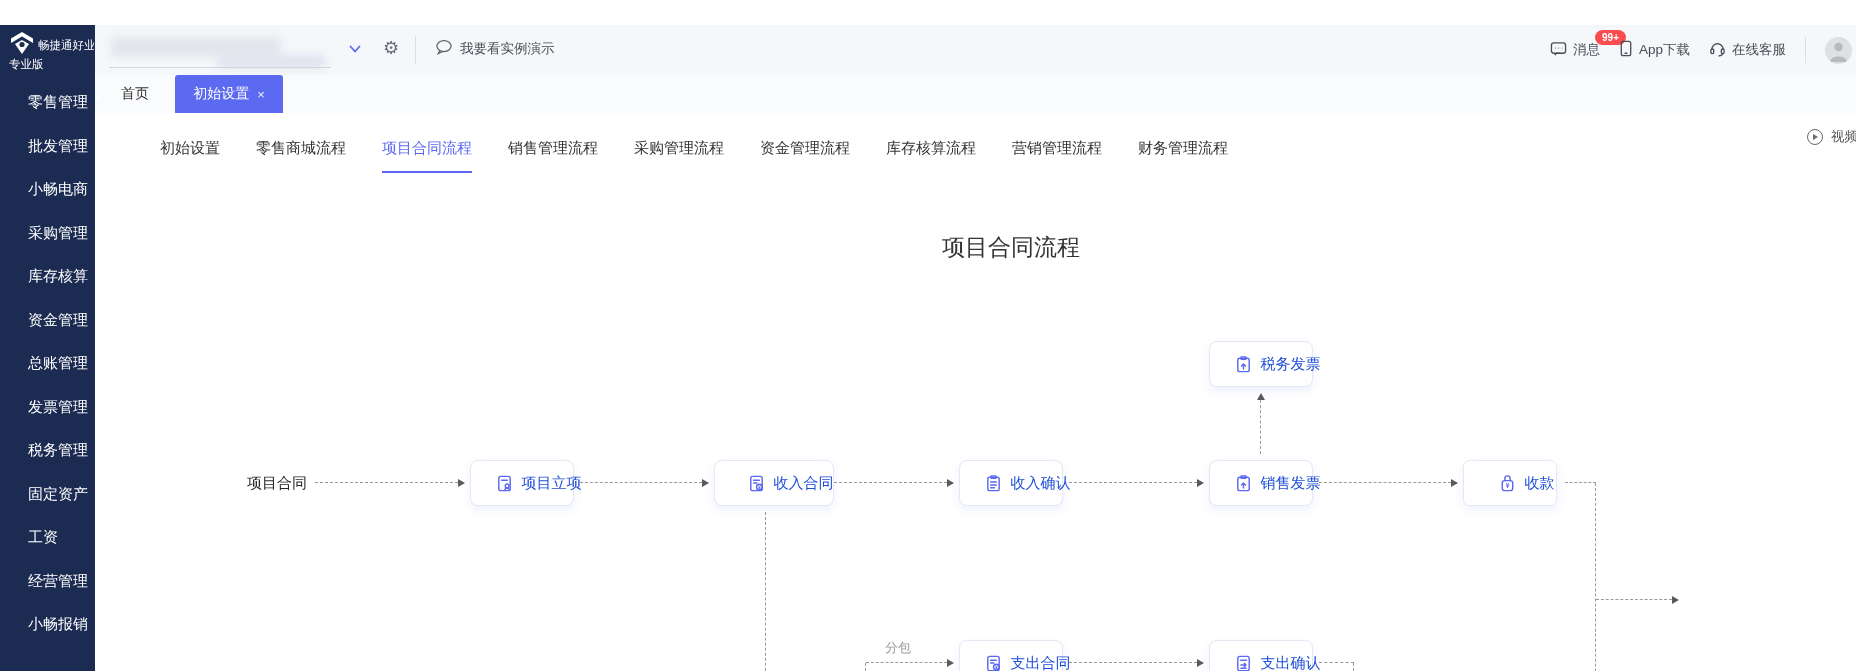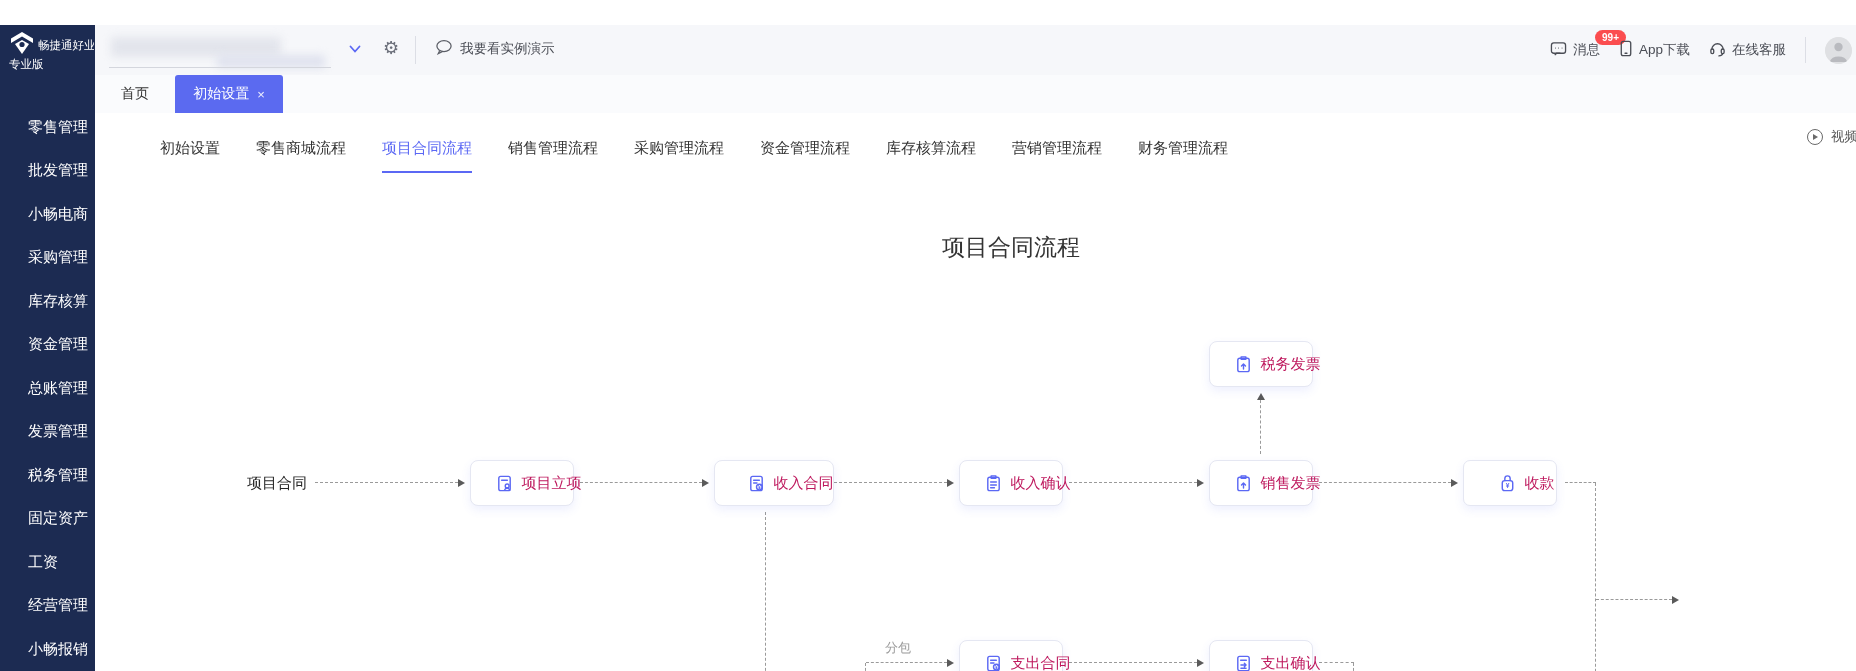--- a/index.html
+++ b/index.html
@@ -27,21 +27,21 @@
   .tb-right { position:absolute; left:1455px; top:0; height:50px; display:flex; align-items:center; gap:19px; color:#4a4d55; font-size:13.5px; }
   .tb-item { display:flex; align-items:center; gap:6px; position:relative; white-space:nowrap; }
   .badge { position:absolute; top:-11px; right:-26px; background:#fb4d4f; color:#fff; font-size:10px;
     border-radius:9px; padding:1px 7px; line-height:13px; font-weight:bold; }
   .tbr-div { width:1px; height:26px; background:#dcdee5; }
   .avatar { width:27px; height:27px; border-radius:50%; background:#e3e4e6; display:flex; align-items:center; justify-content:center; overflow:hidden; }
 
   
   .sidebar { position:absolute; left:0; top:75px; width:95px; height:596px; background:#1c2b52; z-index:4; }
   .menu { margin-top:18px; }
-  .menu-item { height:43.5px; display:flex; align-items:flex-end; padding-left:28px; color:#fff; font-size:15px; cursor:pointer; white-space:nowrap; }
+  .menu-item { height:43.5px; display:flex; align-items:flex-start; padding-left:28px; color:#fff; font-size:15px; cursor:pointer; white-space:nowrap; }
   .menu-item .arr { margin-left:6px; font-size:9px; color:#fff; }
 
   
   .tabstrip { position:absolute; left:95px; top:75px; width:1761px; height:38px; background:#fafbfd; display:flex; align-items:stretch; }
   .tab { display:flex; align-items:center; justify-content:center; font-size:14px; color:#333; cursor:pointer; }
   .tab.home { width:80px; }
   .tab.active { width:108px; background:#5b6af0; color:#fff; border-radius:3px 3px 0 0; gap:8px; }
   .tab .x { font-size:13px; opacity:.9; }
 
   
@@ -51,21 +51,21 @@
   .nav-item.active { color:#5b68f4; border-bottom:2px solid #5b68f4; }
   .nav-right { position:absolute; left:1712px; top:15px; display:flex; align-items:center; gap:8px; color:#595959; font-size:13.5px; white-space:nowrap; }
   .circ-ic { width:16px; height:16px; border-radius:50%; border:1.3px solid #6a6a6a; display:inline-flex;
     align-items:center; justify-content:center; font-size:10px; color:#6a6a6a; }
 
   
   .flow { position:absolute; inset:0; pointer-events:none; }
   .flow-title { position:absolute; left:911px; top:232px; width:200px; text-align:center; font-size:23px; color:#333; font-weight:500; }
   .fnode { position:absolute; height:46px; background:#fff; border:1px solid #e5e7f2; border-radius:8px;
     box-shadow:0 4px 10px rgba(91,104,244,.10); display:flex; align-items:center; justify-content:center;
-    gap:8px; font-size:15px; color:#be185d; pointer-events:auto; cursor:pointer; white-space:nowrap;padding-left:32px; }
+    gap:8px; font-size:15px; color:#1d4ed8; pointer-events:auto; cursor:pointer; white-space:nowrap;padding-left:32px; }
   .flabel { position:absolute; font-size:15px; color:#262626; font-weight:500; transform:translateY(-50%); white-space:nowrap; }
   .blabel { position:absolute; font-size:13px; color:#9b9b9b; transform:translate(-50%,-50%); white-space:nowrap; }
   .edge-h { position:absolute; border-top:1.6px dashed #9a9a9a; height:0; }
   .edge-v { position:absolute; border-left:1.6px dashed #9a9a9a; width:0; }
   .ah { position:absolute; width:0; height:0; border:4.5px solid transparent; }
   .ah.right { border-left:7px solid #5a5a5a; border-right:0; }
   .ah.up { border-bottom:7px solid #5a5a5a; border-top:0; }
 </style>
 </head>
 <body>

